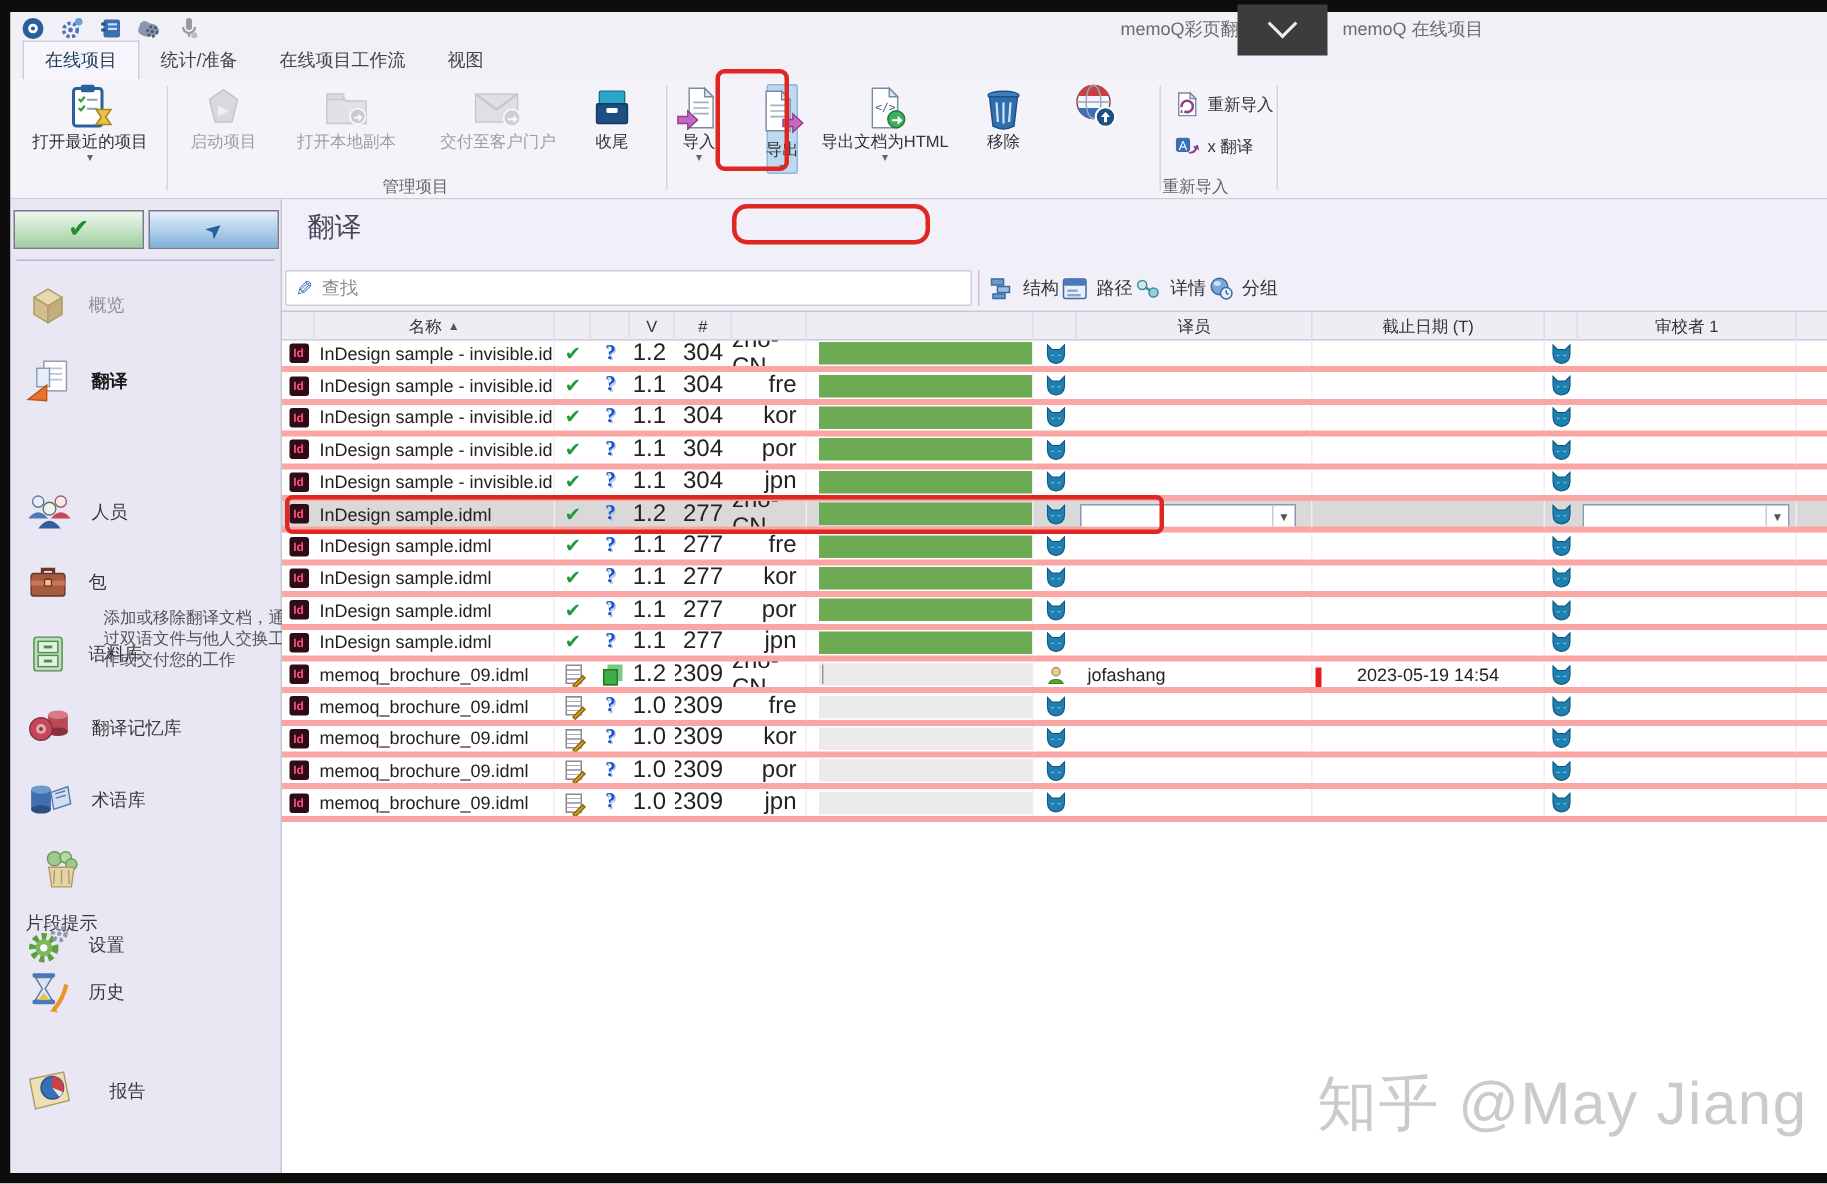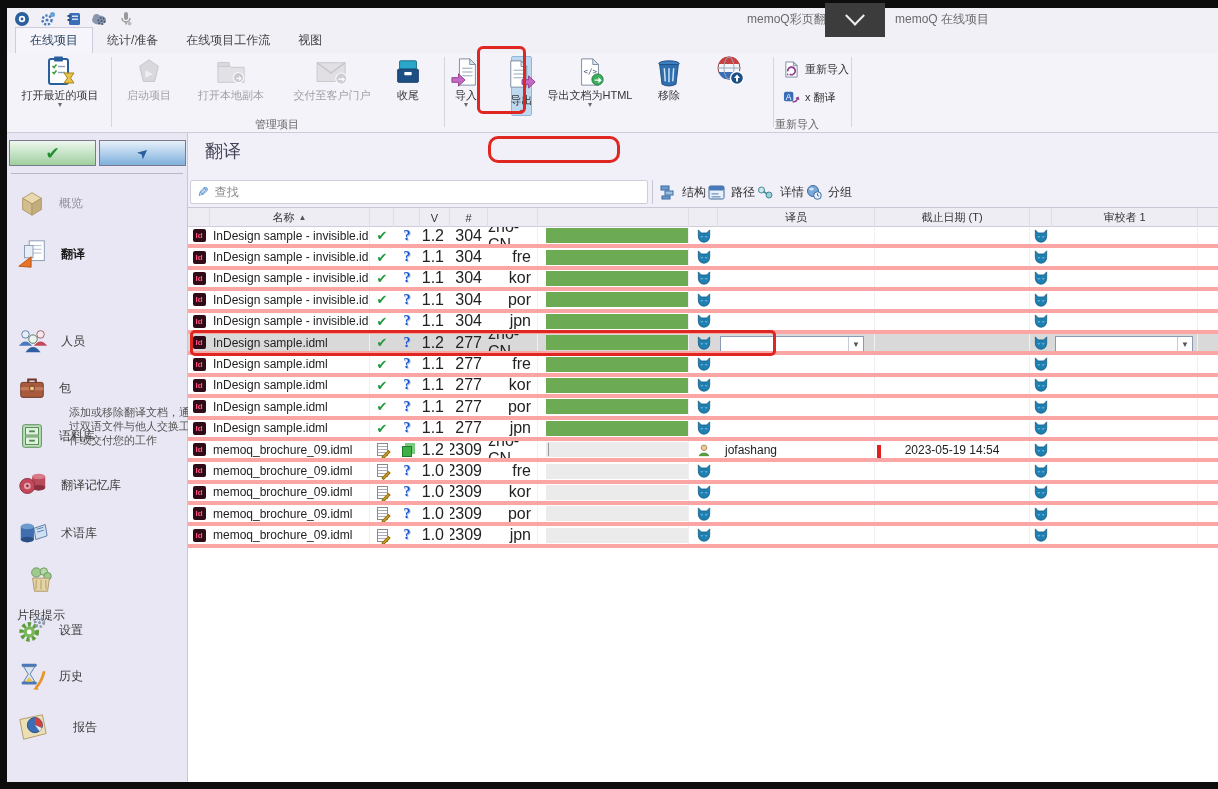--- a/index.html
+++ b/index.html
@@ -483,21 +483,21 @@
             <circle cx="13" cy="18" r="8" fill="none" stroke="#5f9e3f" stroke-width="5" stroke-dasharray="3.4 2.6"></circle>
             <circle cx="13" cy="18" r="6" fill="#7ab85a"></circle>
             <circle cx="13" cy="18" r="2.6" fill="#fff"></circle>
             <circle cx="24" cy="8" r="4.5" fill="none" stroke="#8a9ab0" stroke-width="3" stroke-dasharray="2.4 2"></circle>
             <circle cx="24" cy="8" r="1.6" fill="#8a9ab0"></circle>
           </svg>
         </span>
       <span class="slabel">设置</span>
     </div>
 
-    <div class="sitem" style="top:528px;text-align:right;">
+    <div class="sitem" style="top:513px;text-align:right;">
       <span>
           <svg width="30" height="30" viewBox="0 0 32 32">
             <rect x="5" y="3" width="16" height="3" rx="1" fill="#4a78b8"></rect>
             <rect x="5" y="22" width="16" height="3" rx="1" fill="#4a78b8"></rect>
             <path d="M7 6 h12 l-5 8 5 8 h-12 l5 -8 z" fill="#d8e6f4" stroke="#5a7aa0"></path>
             <path d="M9 22 l4 -5 4 5 z" fill="#e8c24a"></path>
             <path d="M20 29 q7 -8 9 -18" fill="none" stroke="#e8962a" stroke-width="3"></path>
             <path d="M17 30 l6 1 -2 -4 z" fill="#e8962a"></path>
           </svg>
         </span>
@@ -1183,13 +1183,14 @@
     <div class="c"></div>
   </div>
         </div>
     </div>
   </div>
 
   <div class="redbox" style="left:477px; top:46px; width:49px; height:68px;"></div>
   <div class="redbox" style="left:488px; top:136px; width:132px; height:27px; border-radius:10px;"></div>
   <div class="redbox" style="left:190px; top:330px; width:586px; height:26px; border-radius:5px;"></div>
 
+  <div id="watermark">知乎 @May Jiang</div>
 </div>
 
 </body></html>

